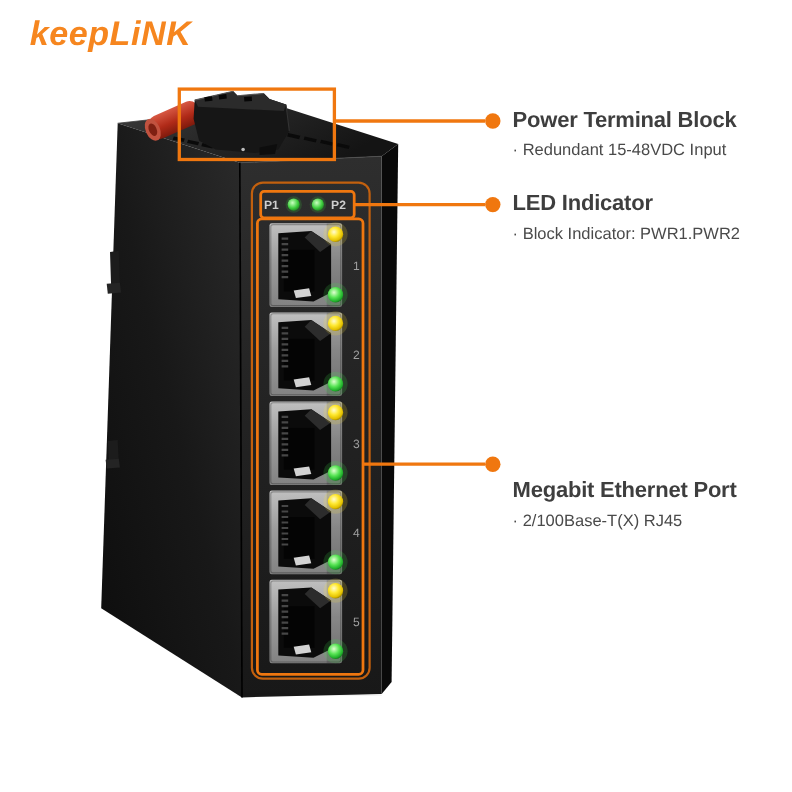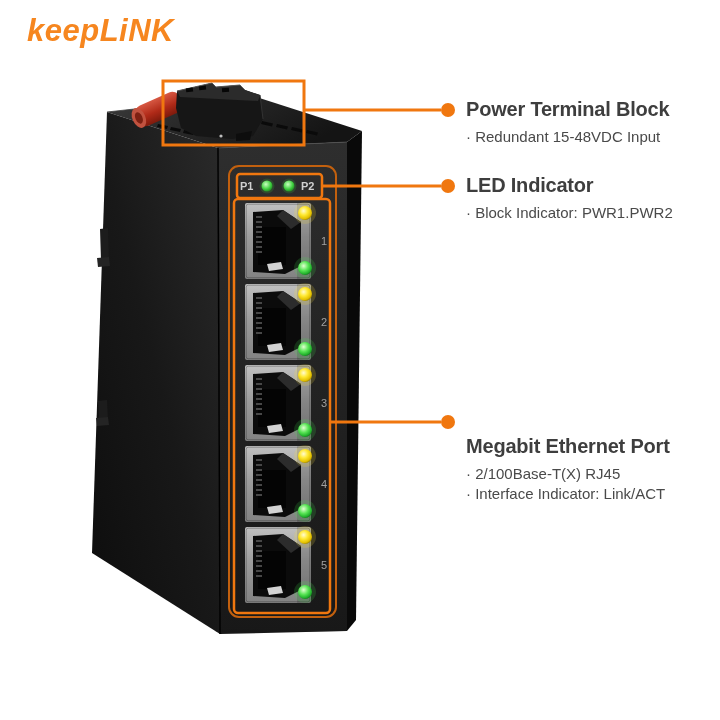--- a/index.html
+++ b/index.html
@@ -209,17 +209,16 @@
     <div class="callout-title">LED Indicator</div>
     <div class="callout-bullets">
       <div class="bullet">· Block Indicator: PWR1.PWR2</div>
     </div>
   </div>
 
   <div class="callout" id="sec-ethernet">
     <div class="callout-title">Megabit Ethernet Port</div>
     <div class="callout-bullets">
       <div class="bullet">· 2/100Base-T(X) RJ45</div>
-      <div class="bullet">· Interface Indicator: Link/ACT</div>
     </div>
   </div>
 
 </div>
 
 </body></html>

